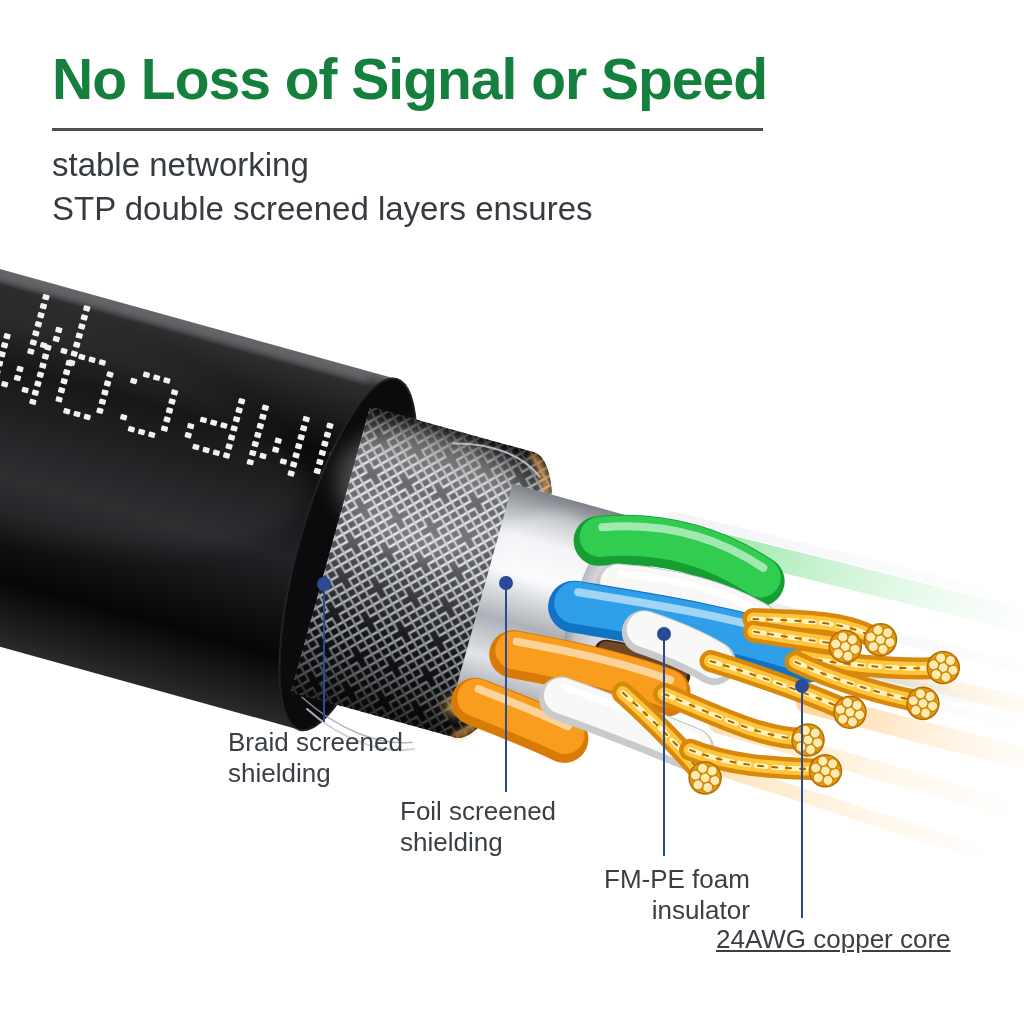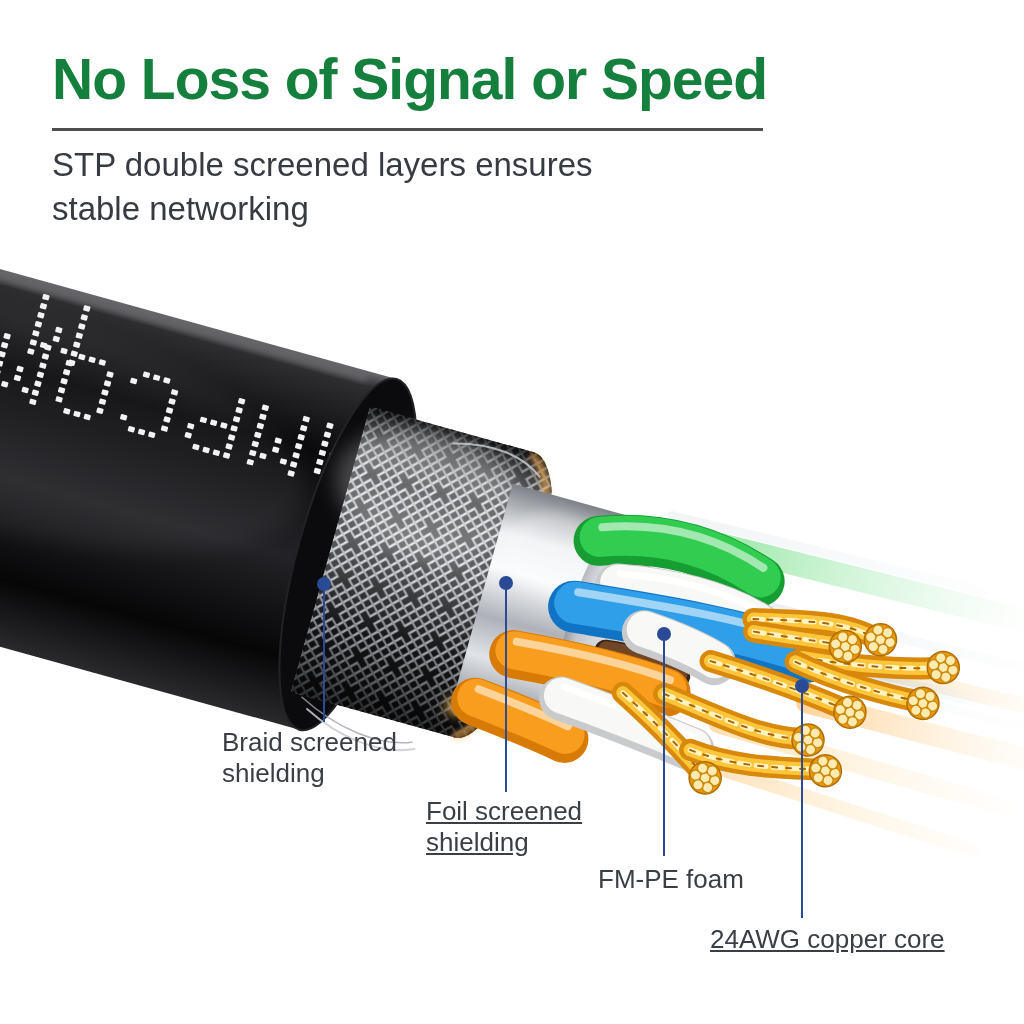--- a/index.html
+++ b/index.html
@@ -15,21 +15,21 @@
             color:#363b42;line-height:44px;letter-spacing:0;}
   .subtitle span{display:block;}
 
   
   .art{position:absolute;left:0;top:0;width:1024px;height:1024px;}
 
   
   .leader{position:absolute;width:2px;background:#2b4a96;}
   .ldot{position:absolute;width:14px;height:14px;border-radius:50%;background:#2b4a96;}
   .alabel{position:absolute;font-size:26px;color:#3a3f45;line-height:31px;}
-  .alabel span{display:block;}
+  .alabel span{display:block;margin-left:6px;}
 
   
   .s{fill:none;stroke-linecap:round;stroke-linejoin:round;}
   .gD{stroke:#169e33;stroke-width:50px;} .gM{stroke:#31cd50;stroke-width:40px;}
   .bD{stroke:#1173c4;stroke-width:52px;} .bM{stroke:#2f9fe9;stroke-width:42px;}
   .oD{stroke:#d87a06;stroke-width:48px;} .oM{stroke:#f89d1e;stroke-width:38px;}
   .wD{stroke:#c9cacc;stroke-width:44px;} .wM{stroke:#f8f8f6;stroke-width:36px;}
   .brD{stroke:#3a2313;stroke-width:22px;} .brM{stroke:#6f4626;stroke-width:15px;}
   .sp{stroke:#ffffff;opacity:.55;stroke-width:8px;}
   .spW{stroke:#ffffff;opacity:.9;stroke-width:7px;}
@@ -38,22 +38,22 @@
   .cuD{stroke:#a96403;stroke-width:2px;stroke-dasharray:5 9;}
 </style>
 </head>
 <body>
 
 <div class="stage">
 
   <div class="title">No Loss of Signal or Speed</div>
   <div class="rule"></div>
   <div class="subtitle">
+    <span>stable networking</span>
     <span>STP double screened layers ensures</span>
-    <span>stable networking</span>
   </div>
 
   <svg class="art" viewBox="0 0 1024 1024">
     <defs>
       <linearGradient id="jacketG" x1="0" y1="298" x2="0" y2="662" gradientUnits="userSpaceOnUse">
         <stop offset="0" stop-color="#6a6a6e"></stop>
           <stop offset="0.04" stop-color="#2e2e31"></stop>
         <stop offset="0.25" stop-color="#0a0a0c"></stop>
           <stop offset="0.55" stop-color="#232327"></stop>
         <stop offset="0.82" stop-color="#060607"></stop>
@@ -411,31 +411,32 @@
     <div class="leader" style="left:323px;top:590px;height:132px;"></div>
     <div class="alabel" style="left:222px;top:727px;">
       <span>Braid screened</span>
       <span>shielding</span>
     </div>
   </div>
 
   <div>
     <div class="ldot" style="left:499px;top:576px;"></div>
     <div class="leader" style="left:505px;top:589px;height:203px;"></div>
-    <div class="alabel" style="left:426px;top:796px;text-decoration:underline;">
+    <div class="alabel" style="left:394px;top:796px;">
       <span>Foil screened</span>
       <span>shielding</span>
     </div>
   </div>
 
   <div>
     <div class="ldot" style="left:657px;top:627px;"></div>
     <div class="leader" style="left:663px;top:640px;height:216px;"></div>
     <div class="alabel" style="left:598px;top:864px;text-align:right;">
       <span>FM-PE foam</span>
+      <span>insulator</span>
     </div>
   </div>
 
   <div>
     <div class="ldot" style="left:795px;top:679px;"></div>
     <div class="leader" style="left:801px;top:692px;height:226px;"></div>
     <div class="alabel" style="left:710px;top:924px;text-decoration:underline;">
       <span>24AWG copper core</span>
       <span></span>
     </div>

